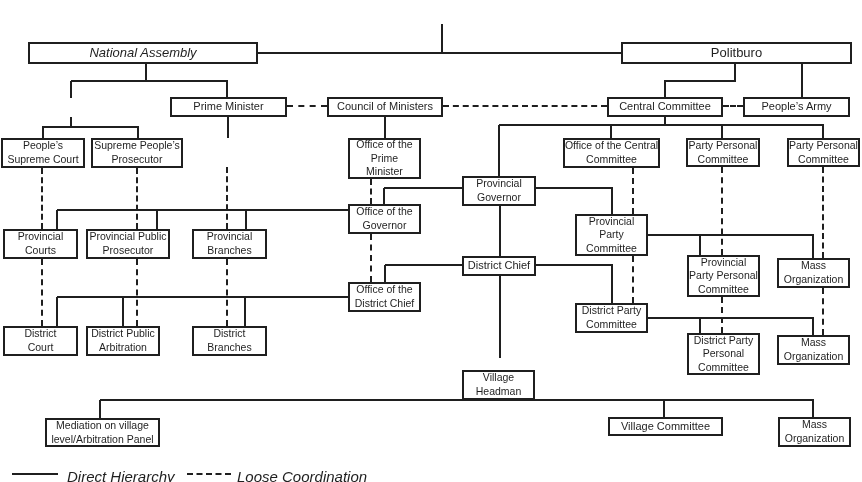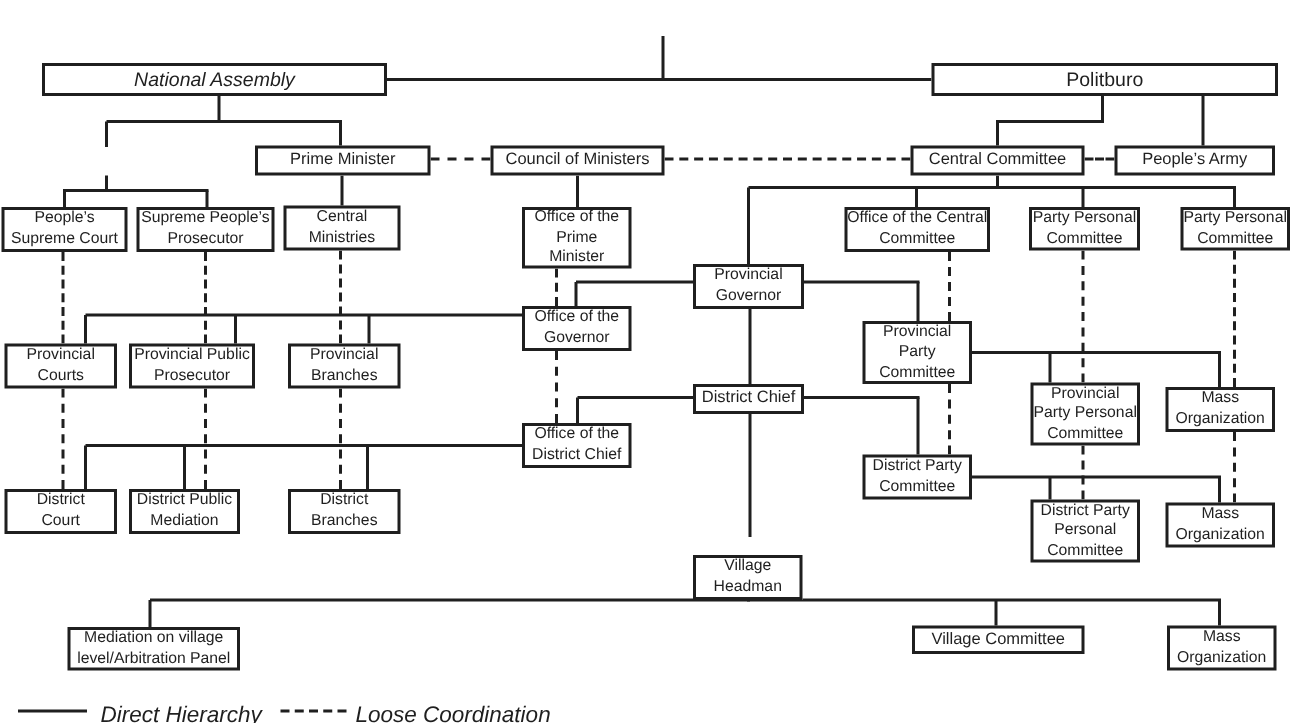--- a/index.html
+++ b/index.html
@@ -104,22 +104,20 @@
     <div class="node lg" style="left: 28px; top: 42px; width: 230px; height: 22px; font-style: italic;">National Assembly</div>
     <div class="node lg" style="left: 621px; top: 42px; width: 231px; height: 22px;">Politburo</div>
     <div class="node md" style="left: 170px; top: 97px; width: 117px; height: 20px;">Prime Minister</div>
     <div class="node md" style="left: 327px; top: 97px; width: 116px; height: 20px;">Council of Ministers</div>
     <div class="node md" style="left: 607px; top: 97px; width: 116px; height: 20px;">Central Committee</div>
     <div class="node md" style="left: 743px; top: 97px; width: 107px; height: 20px;">People’s Army</div>
     <div class="node sm" style="left: 1px; top: 138px; width: 84px; height: 30px;">People’s
 Supreme Court</div>
     <div class="node sm" style="left: 91px; top: 138px; width: 92px; height: 30px;">Supreme People’s
 Prosecutor</div>
-    <div class="node sm" style="left: 189px; top: 137px; width: 78px; height: 30px;">Central
-Ministries</div>
     <div class="node sm" style="left: 348px; top: 138px; width: 73px; height: 41px;">Office of the
 Prime
 Minister</div>
     <div class="node sm" style="left: 563px; top: 138px; width: 97px; height: 30px;">Office of the Central
 Committee</div>
     <div class="node sm" style="left: 686px; top: 138px; width: 74px; height: 29px;">Party Personal
 Committee</div>
     <div class="node sm" style="left: 787px; top: 138px; width: 73px; height: 29px;">Party Personal
 Committee</div>
     <div class="node sm" style="left: 462px; top: 176px; width: 74px; height: 30px;">Provincial
@@ -139,21 +137,21 @@
 Party Personal
 Committee</div>
     <div class="node sm" style="left: 777px; top: 258px; width: 73px; height: 30px;">Mass
 Organization</div>
     <div class="node md" style="left: 462px; top: 256px; width: 74px; height: 20px;">District Chief</div>
     <div class="node sm" style="left: 348px; top: 282px; width: 73px; height: 30px;">Office of the
 District Chief</div>
     <div class="node sm" style="left: 3px; top: 326px; width: 75px; height: 30px;">District
 Court</div>
     <div class="node sm" style="left: 86px; top: 326px; width: 74px; height: 30px;">District Public
-Mediation</div>
+Arbitration</div>
     <div class="node sm" style="left: 192px; top: 326px; width: 75px; height: 30px;">District
 Branches</div>
     <div class="node sm" style="left: 575px; top: 303px; width: 73px; height: 30px;">District Party
 Committee</div>
     <div class="node sm" style="left: 687px; top: 333px; width: 73px; height: 42px;">District Party
 Personal
 Committee</div>
     <div class="node sm" style="left: 777px; top: 335px; width: 73px; height: 30px;">Mass
 Organization</div>
     <div class="node sm" style="left: 462px; top: 370px; width: 73px; height: 30px;">Village

